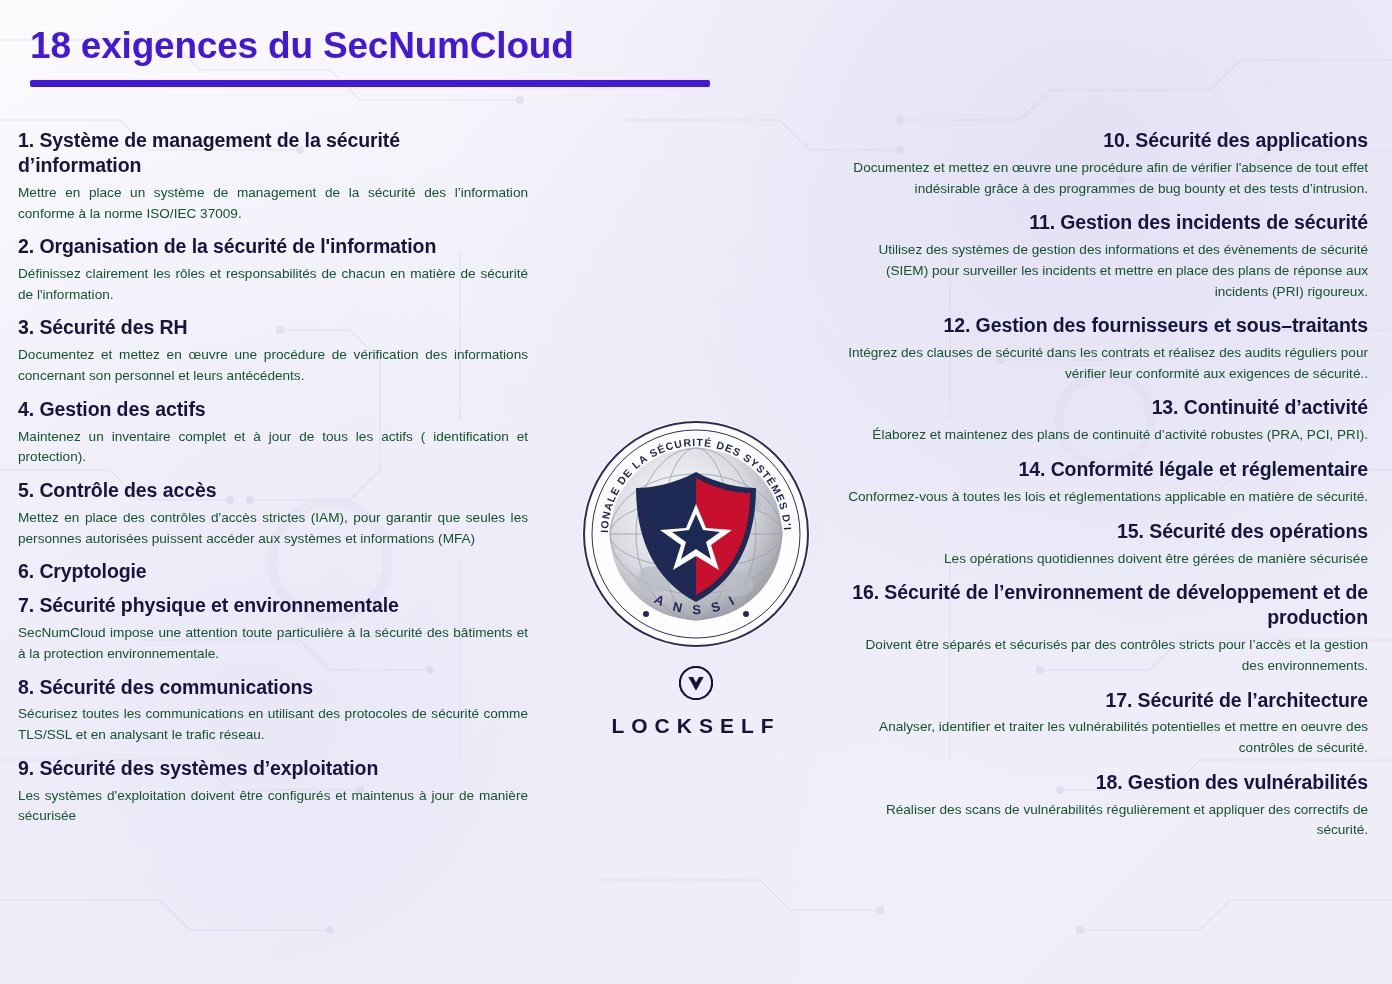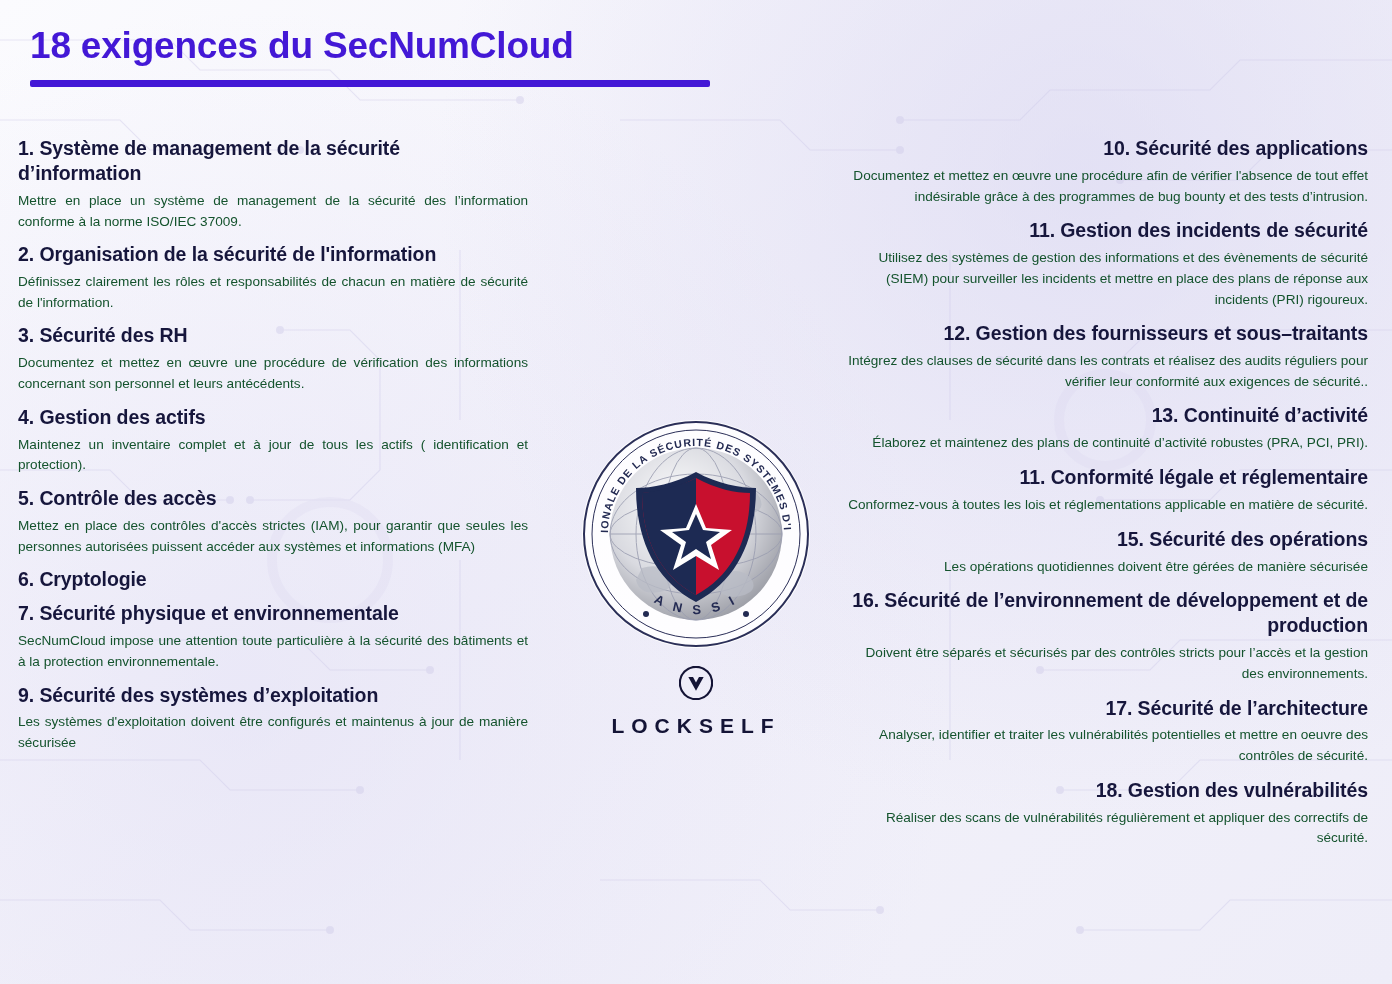--- a/index.html
+++ b/index.html
@@ -64,21 +64,21 @@
   .col-left {
     left: 18px;
     width: 510px;
     text-align: left;
   }
   .col-right {
     right: 24px;
     width: 520px;
     text-align: right;
   }
-  .item { margin-bottom: 7px; margin-top: 8px; }
+  .item { margin-bottom: 7px; }
   .item-title {
     font-size: 19.5px;
     font-weight: bold;
     color: #16163c;
     line-height: 1.28;
     margin: 0 0 5px 0;
     letter-spacing: -0.1px;
   }
   .item-body {
     font-size: 13.6px;
@@ -206,20 +206,24 @@
       <p class="item-body">Mettez en place des contrôles d'accès strictes (IAM), pour garantir que seules les personnes autorisées puissent accéder aux systèmes et informations (MFA)</p>
     </div>
     <div class="item">
       <p class="item-title">6. Cryptologie</p>
     </div>
     <div class="item">
       <p class="item-title">7. Sécurité physique et environnementale</p>
       <p class="item-body">SecNumCloud impose une attention toute particulière à la sécurité des bâtiments et à la protection environnementale.</p>
     </div>
     <div class="item">
+      <p class="item-title">8. Sécurité des communications</p>
+      <p class="item-body">Sécurisez toutes les communications en utilisant des protocoles de sécurité comme TLS/SSL et en analysant le trafic réseau.</p>
+    </div>
+    <div class="item">
       <p class="item-title">9. Sécurité des systèmes d’exploitation</p>
       <p class="item-body">Les systèmes d'exploitation doivent être configurés et maintenus à jour de manière sécurisée</p>
     </div>
   </div>
 
   <div class="col col-right">
     <div class="item">
       <p class="item-title">10. Sécurité des applications</p>
       <p class="item-body">Documentez et mettez en œuvre une procédure  afin de vérifier l'absence de tout effet indésirable grâce à des programmes de bug bounty et des tests d’intrusion.</p>
     </div>
@@ -229,21 +233,21 @@
     </div>
     <div class="item">
       <p class="item-title">12. Gestion des fournisseurs et sous–traitants</p>
       <p class="item-body">Intégrez des clauses de sécurité dans les contrats et réalisez des audits réguliers pour vérifier leur conformité aux exigences de sécurité..</p>
     </div>
     <div class="item">
       <p class="item-title">13. Continuité d’activité</p>
       <p class="item-body">Élaborez et maintenez des plans de continuité d’activité robustes  (PRA, PCI, PRI).</p>
     </div>
     <div class="item">
-      <p class="item-title">11. Conformité légale et réglementaire</p>
+      <p class="item-title">14. Conformité légale et réglementaire</p>
       <p class="item-body">Conformez-vous  à toutes les lois et réglementations applicable en matière de sécurité.</p>
     </div>
     <div class="item">
       <p class="item-title">15. Sécurité des opérations</p>
       <p class="item-body">Les opérations quotidiennes doivent être gérées de manière sécurisée</p>
     </div>
     <div class="item">
       <p class="item-title">16. Sécurité de l’environnement de développement et de production</p>
       <p class="item-body">Doivent être séparés et sécurisés par des contrôles stricts pour l’accès et la gestion des environnements.</p>
     </div>

